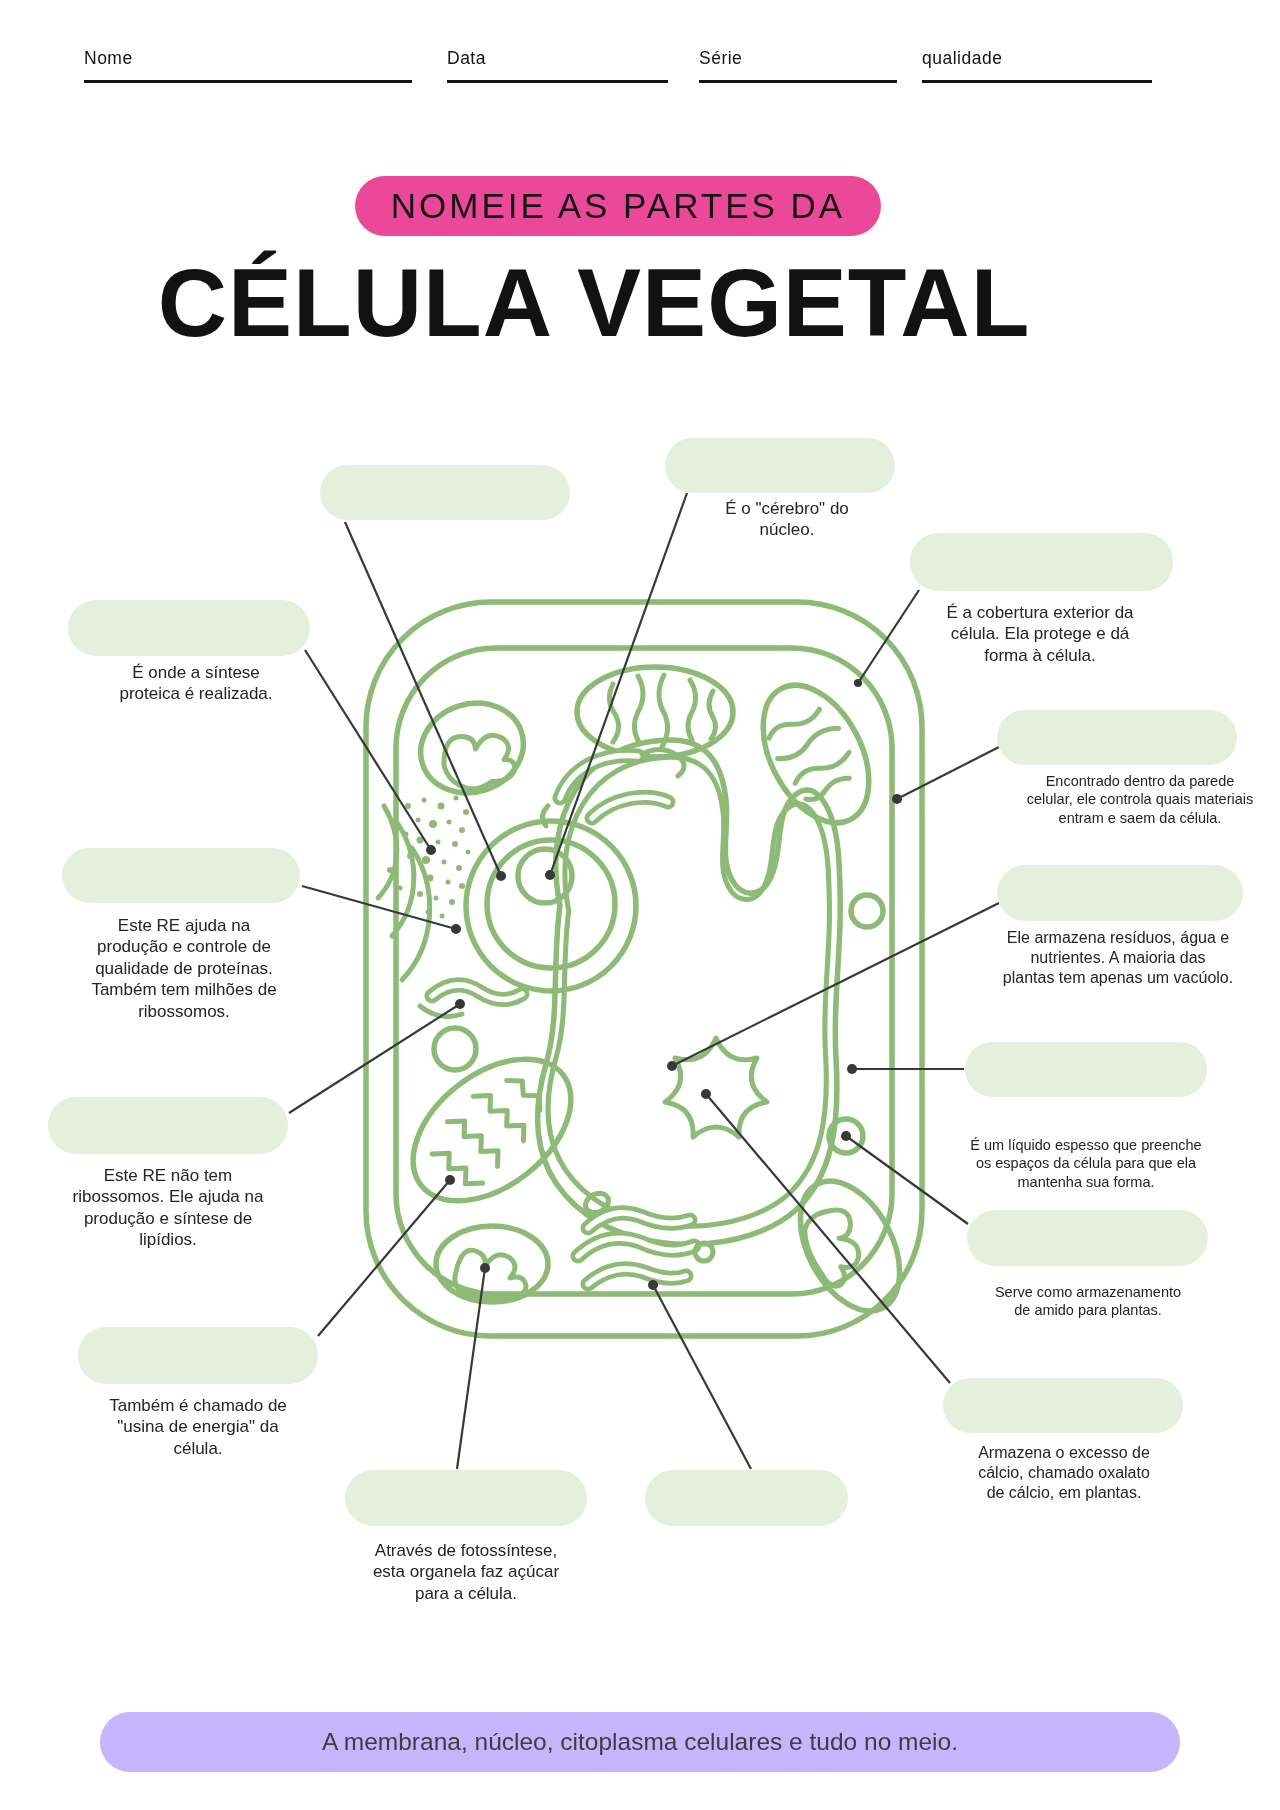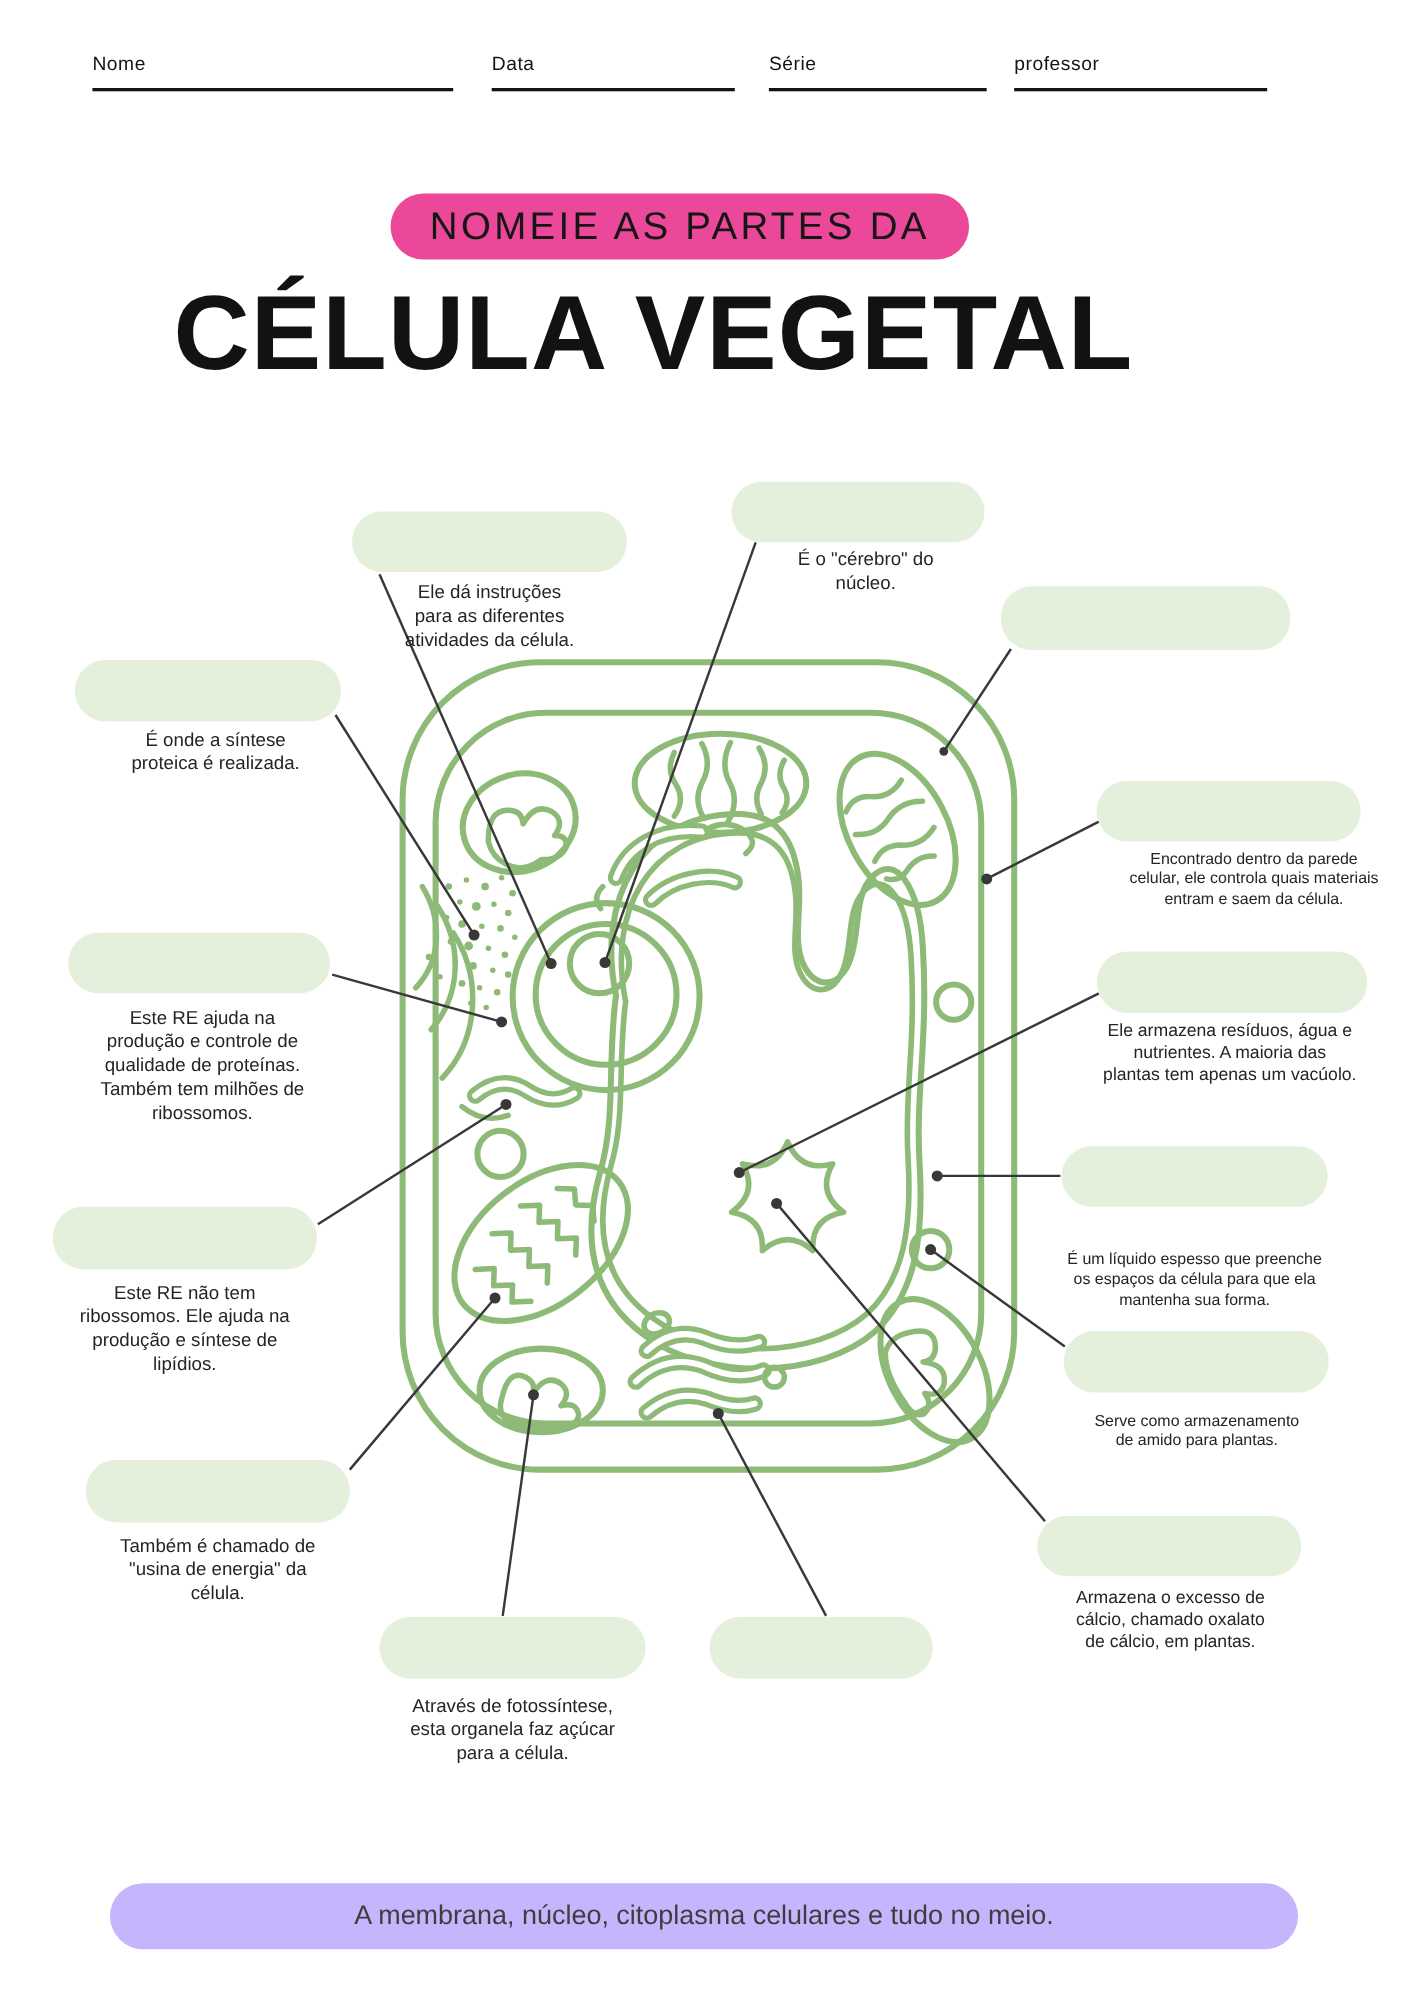--- a/index.html
+++ b/index.html
@@ -28,21 +28,21 @@
   .wireDot{fill:#383838;}
 </style>
 </head>
 <body>
 
 <div id="page">
 
   <div class="abs hdr-label" style="left:84px;top:48px;">Nome</div>
   <div class="abs hdr-label" style="left:447px;top:48px;">Data</div>
   <div class="abs hdr-label" style="left:699px;top:48px;">Série</div>
-  <div class="abs hdr-label" style="left:922px;top:48px;">professor</div>
+  <div class="abs hdr-label" style="left:922px;top:48px;">qualidade</div>
   <div class="abs hdr-line" style="left:84px;top:80px;width:328px;"></div>
   <div class="abs hdr-line" style="left:447px;top:80px;width:221px;"></div>
   <div class="abs hdr-line" style="left:699px;top:80px;width:198px;"></div>
   <div class="abs hdr-line" style="left:922px;top:80px;width:230px;"></div>
 
   <div class="abs eyebrow-pill" style="left:355px;top:176px;width:526px;height:60px;line-height:60px;">NOMEIE AS PARTES DA</div>
   <div class="abs big-title" style="left:0;top:248px;">CÉLULA VEGETAL</div>
 
   <svg width="1280" height="1810" viewBox="0 0 1280 1810">
 
@@ -208,25 +208,25 @@
   <div class="abs blank-pill" style="left:62px;top:848px;width:238px;height:55px;"></div>
   <div class="abs blank-pill" style="left:997px;top:865px;width:246px;height:56px;"></div>
   <div class="abs blank-pill" style="left:965px;top:1042px;width:242px;height:55px;"></div>
   <div class="abs blank-pill" style="left:48px;top:1097px;width:240px;height:57px;"></div>
   <div class="abs blank-pill" style="left:967px;top:1210px;width:241px;height:56px;"></div>
   <div class="abs blank-pill" style="left:78px;top:1327px;width:240px;height:57px;"></div>
   <div class="abs blank-pill" style="left:943px;top:1378px;width:240px;height:55px;"></div>
   <div class="abs blank-pill" style="left:345px;top:1470px;width:242px;height:56px;"></div>
   <div class="abs blank-pill" style="left:645px;top:1470px;width:203px;height:56px;"></div>
 
-  <div class="abs cap" style="left:330px;top:528px;width:230px;">Ele dá instruções
-para as diferentes
-atividades da célula.</div>
   <div class="abs cap" style="left:667px;top:498px;width:240px;">É o "cérebro" do
 núcleo.</div>
+  <div class="abs cap" style="left:900px;top:602px;width:280px;">É a cobertura exterior da
+célula. Ela protege e dá
+forma à célula.</div>
   <div class="abs cap sm" style="left:995px;top:772px;width:290px;">Encontrado dentro da parede
 celular, ele controla quais materiais
 entram e saem da célula.</div>
   <div class="abs cap" style="left:76px;top:662px;width:240px;">É onde a síntese
 proteica é realizada.</div>
   <div class="abs cap" style="left:59px;top:915px;width:250px;">Este RE ajuda na
 produção e controle de
 qualidade de proteínas.
 Também tem milhões de
 ribossomos.</div>

